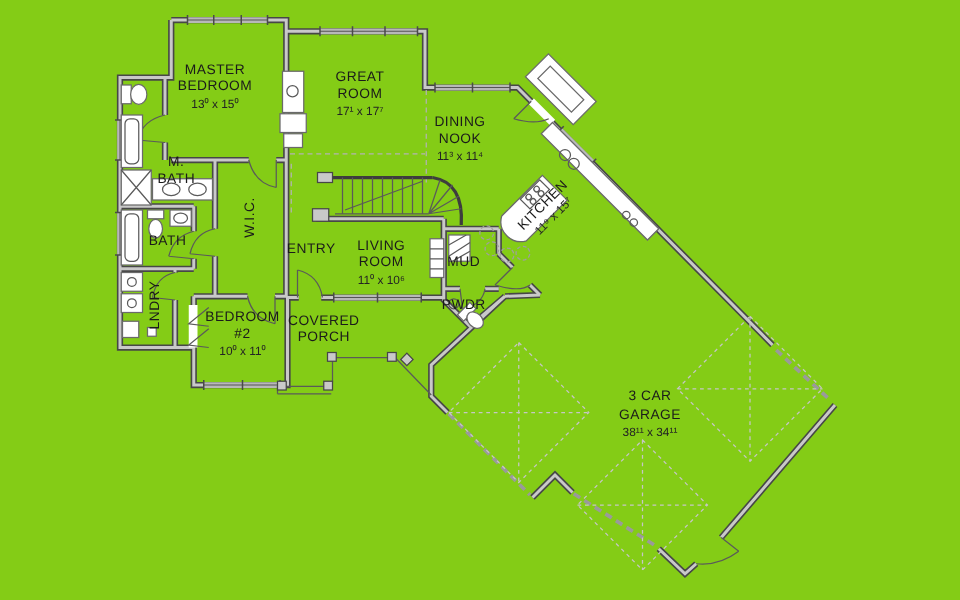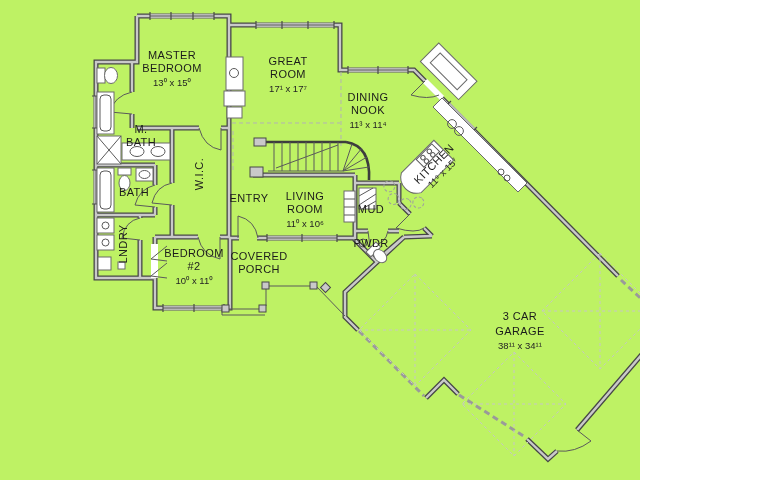--- a/index.html
+++ b/index.html
@@ -1,16 +1,16 @@
 <!DOCTYPE html>
 <html><head>
 <meta charset="utf-8">
 <style>
   html,body{margin:0;padding:0;background:#ffffff;}
-  #stage{position:relative;width:640px;height:480px;background:#bef264;overflow:hidden;
+  #stage{position:relative;width:768px;height:480px;background:#84cc16;overflow:hidden;
          font-family:"Liberation Sans", sans-serif;}
   svg{position:absolute;left:0;top:0;}
   .w  {fill:none;stroke:#474747;stroke-width:5;stroke-linecap:butt;stroke-linejoin:miter;}
   .wf {fill:none;stroke:#c9c9c9;stroke-width:2.4;stroke-linecap:butt;stroke-linejoin:miter;}
   .thin{fill:none;stroke:#5a5a5a;stroke-width:1;}
   .fix {fill:#ffffff;stroke:#6a6a6a;stroke-width:1;}
   .gray{fill:#c9c9c9;stroke:#474747;stroke-width:1;}
   .dash {fill:none;stroke:#b3b3b3;stroke-width:1;stroke-dasharray:4 3;}
   .truss{fill:none;stroke:#c6c6c6;stroke-width:1;stroke-dasharray:3 3;}
   .gdoor{fill:none;stroke:#9a9a9a;stroke-width:3;stroke-dasharray:6 4;}

